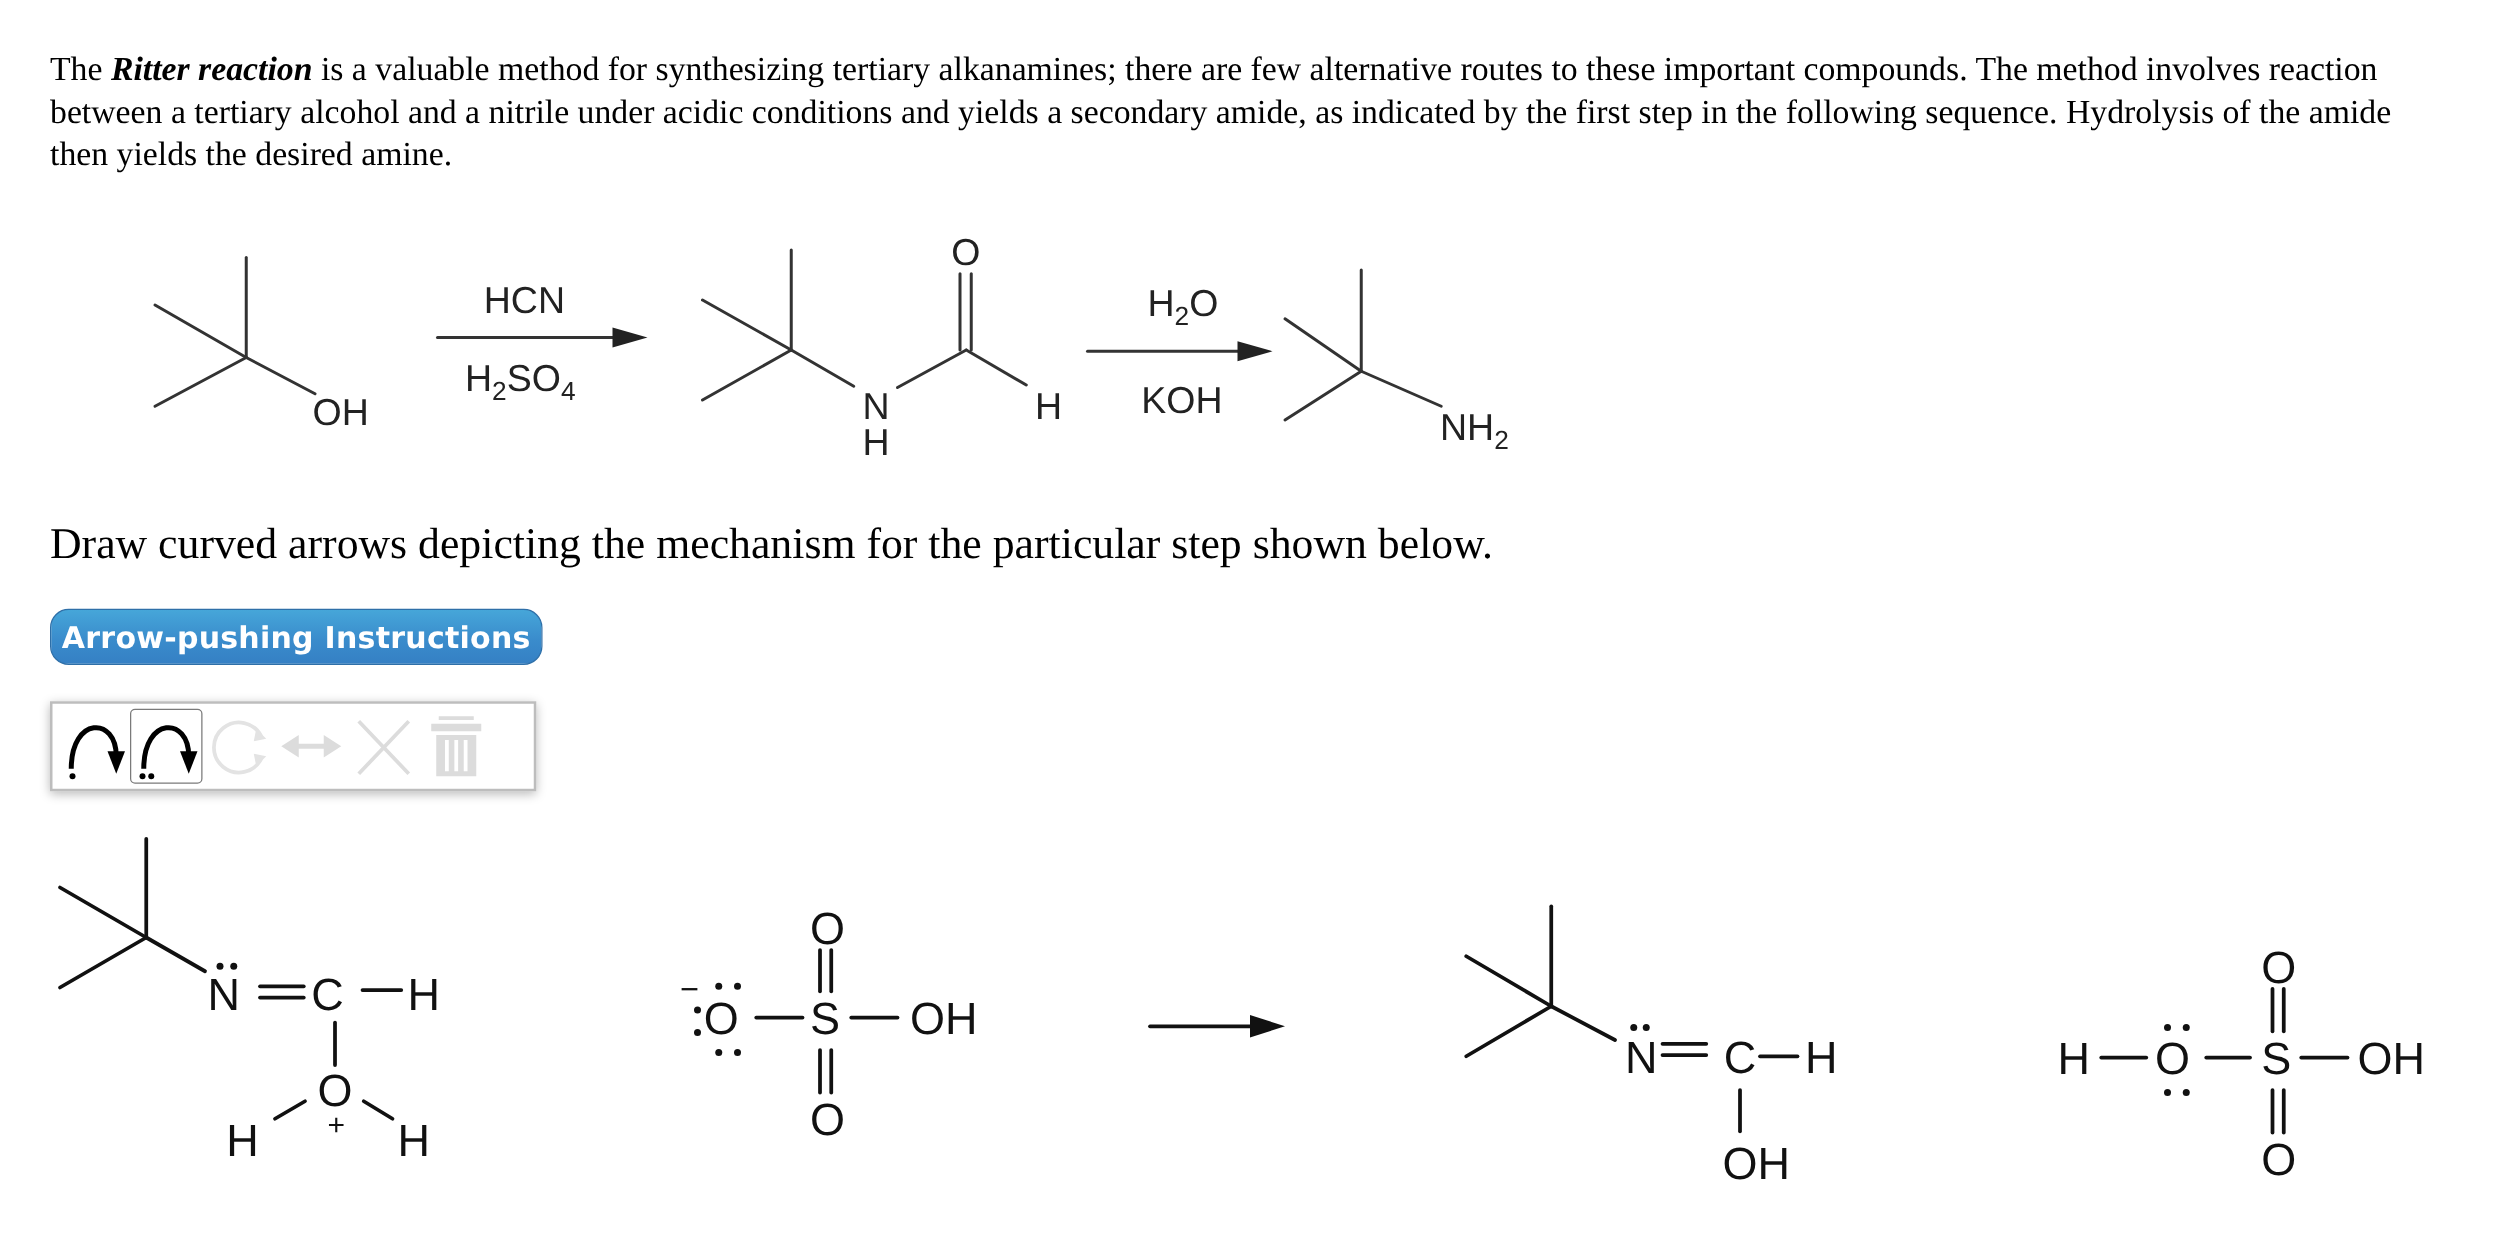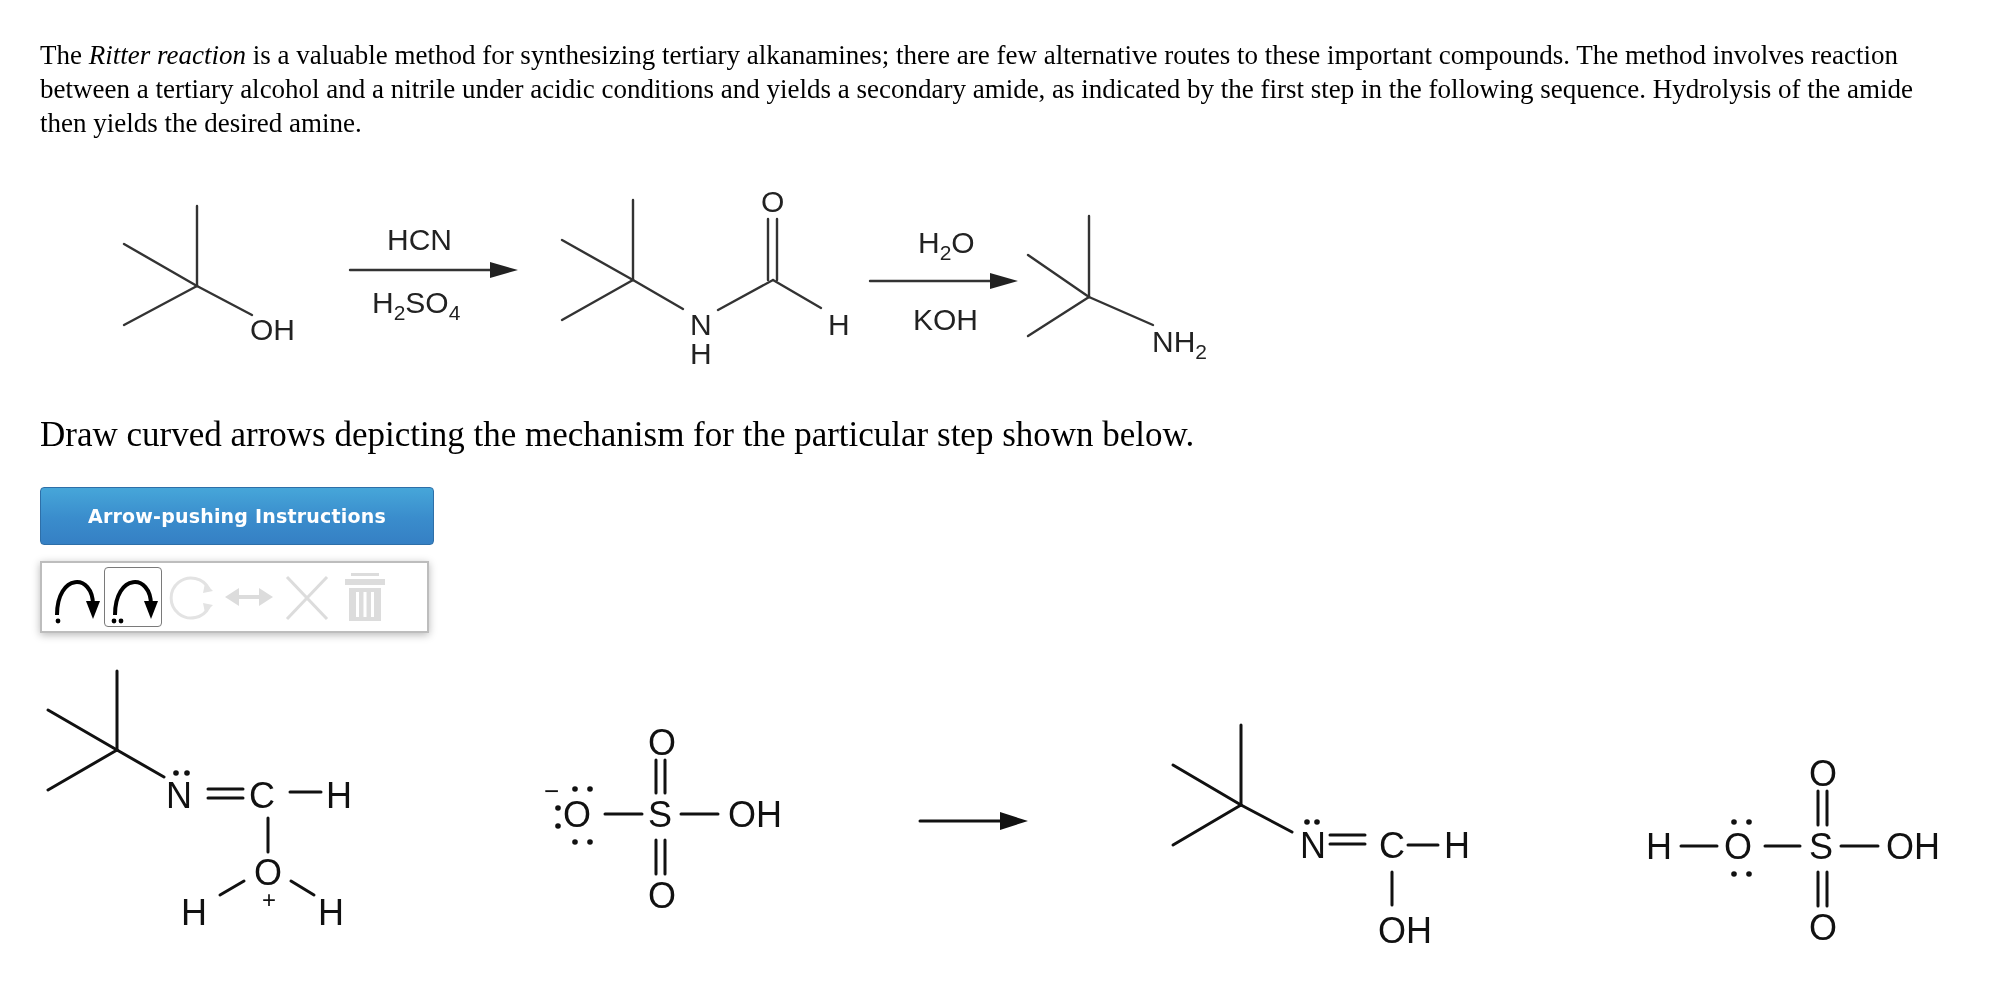--- a/index.html
+++ b/index.html
@@ -1,23 +1,23 @@
 <!DOCTYPE html>
 <html><head>
 <meta charset="utf-8">
 <style>
   html, body { margin:0; padding:0; background:#ffffff; }
   body { width:1996px; height:1004px; position:relative; overflow:hidden; font-family:"Liberation Serif", serif; color:#000; }
   .intro { position:absolute; left:40px; top:38px; width:1920px; font-size:27px; line-height:34px; }
-  .intro em { font-style:italic; }
+  .intro em { font-style:italic;font-weight:bold; }
   .prompt { position:absolute; left:40px; top:418px; font-size:35px; line-height:34px; }
-  .help-btn { position:absolute; left:40px; top:487px; width:394px; height:58px; box-sizing:border-box;
-    border:1px solid #2e6fa8; border-radius:4px;
+  .help-btn { position:absolute; left:40px; top:487px; width:394px; height:45px; box-sizing:border-box;
+    border:1px solid #2e6fa8; border-radius:15px;
     background:linear-gradient(#46a6d9, #3a8ccc 55%, #3580c4);
-    color:#fff; font-family:"DejaVu Sans", sans-serif; font-weight:bold; font-size:19px;
+    color:#fff; font-family:"DejaVu Sans", sans-serif; font-weight:bold; font-size:24px;
     display:flex; align-items:center; justify-content:center; cursor:pointer; letter-spacing:0.2px; }
   .toolbar { position:absolute; left:40px; top:561px; width:389px; height:72px; box-sizing:border-box;
     border:2px solid #bdbdbd; background:#fff; box-shadow:0 2px 8px rgba(0,0,0,0.28);
     display:flex; align-items:center; padding-left:4px; }
   .tool { width:58px; height:60px; display:flex; align-items:center; justify-content:center; box-sizing:border-box; cursor:pointer; }
   .tool.selected { border:1.5px solid #7a7a7a; border-radius:4px; }
   .tool svg { display:block; }
   .chem { position:absolute; left:0; top:0; }
   .chem text { font-family:"Liberation Sans", sans-serif; }
 </style>

